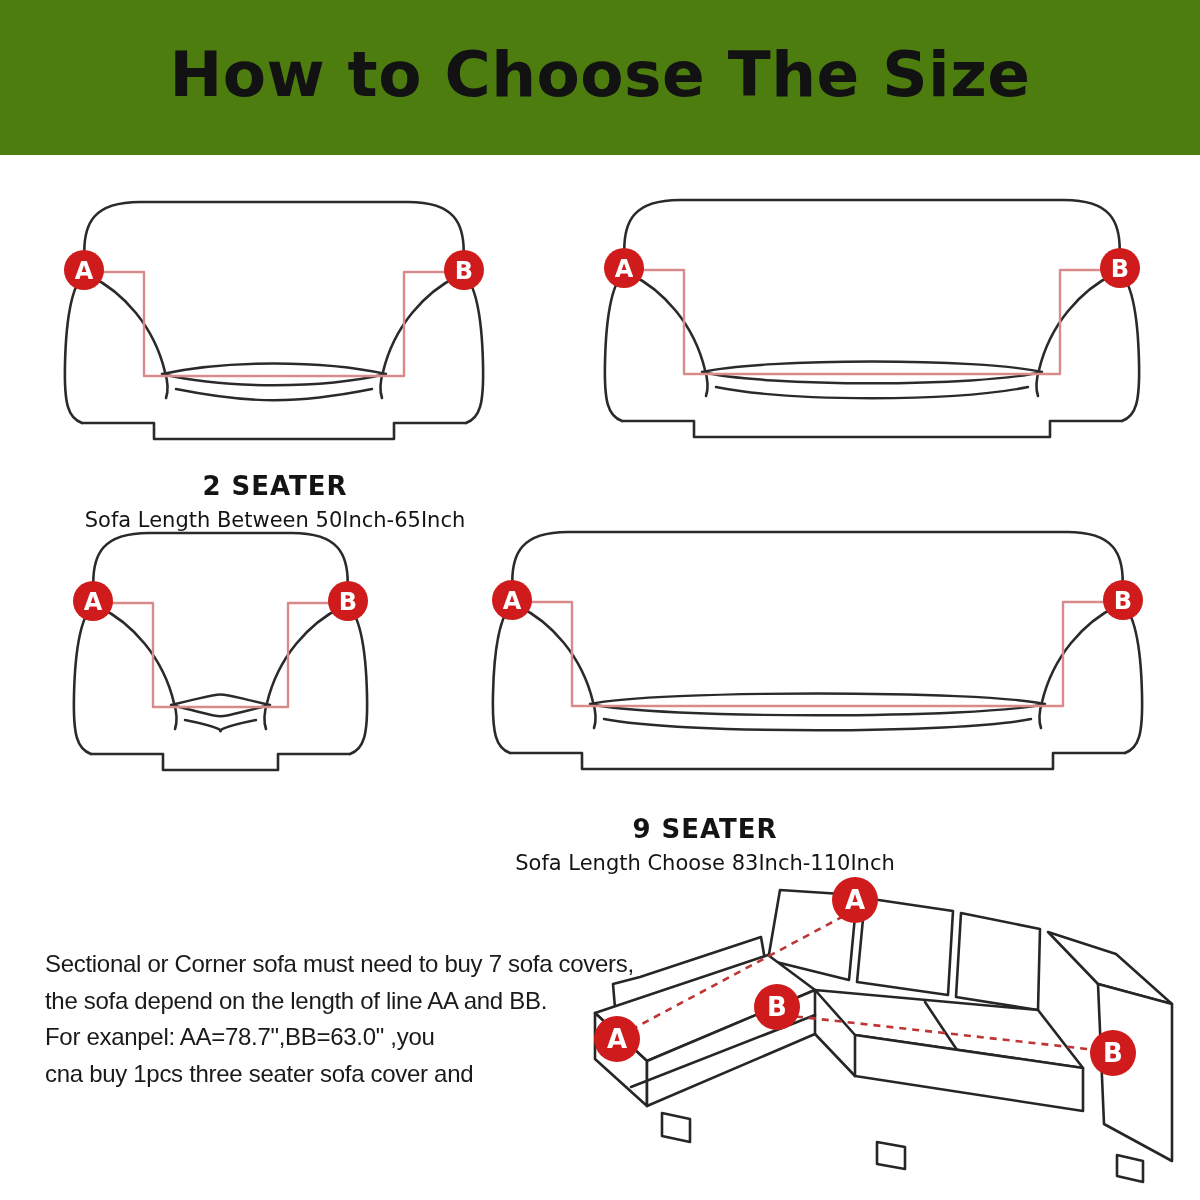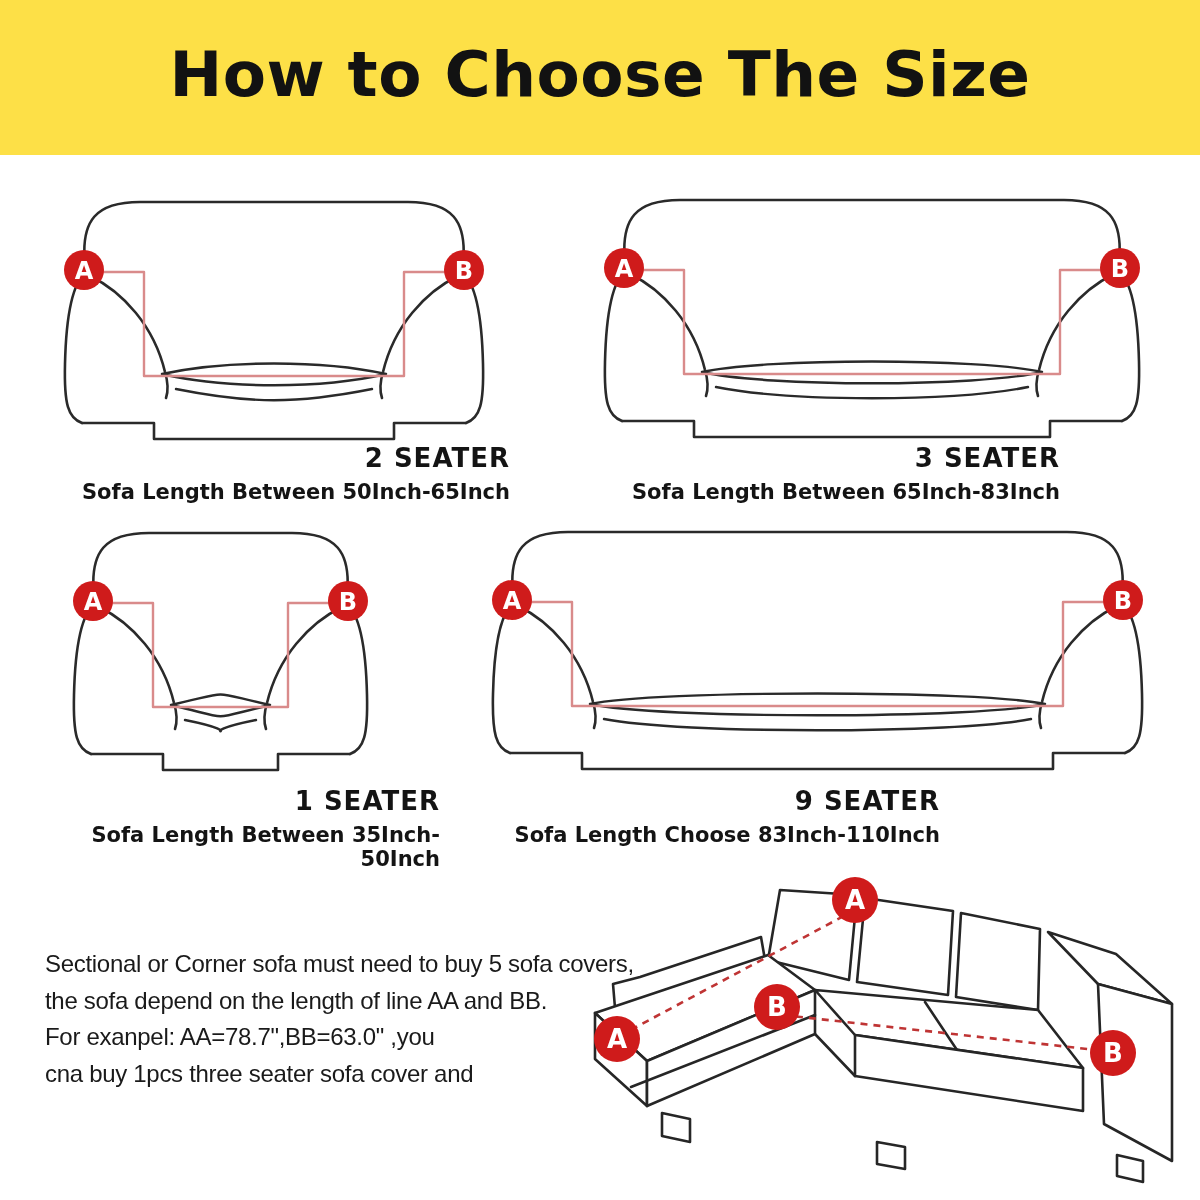--- a/index.html
+++ b/index.html
@@ -1,25 +1,25 @@
 <!DOCTYPE html>
 <html><head>
 <meta charset="utf-8">
 <style>
   html,body{margin:0;padding:0;}
   .page{position:relative;width:1200px;height:1200px;background:#ffffff;overflow:hidden;
         font-family:"DejaVu Sans",sans-serif;}
-  .banner{position:absolute;left:0;top:0;width:1200px;height:155px;background:#fde047;}
+  .banner{position:absolute;left:0;top:0;width:1200px;height:155px;background:#4d7c0f;}
   .banner h1{margin:0;height:155px;line-height:150px;text-align:center;
              font-size:63px;font-weight:bold;color:#121212;letter-spacing:0.5px;
              font-family:"DejaVu Sans","Liberation Sans",sans-serif;}
   .sofa-fig{position:absolute;}
-  .caption{position:absolute;text-align:right;color:#141414;}
+  .caption{position:absolute;text-align:center;color:#141414;margin-top:28px;}
   .caption .size-name{font-size:26px;font-weight:bold;letter-spacing:1px;}
-  .caption .size-range{font-size:21px;font-weight:bold;margin-top:7px;letter-spacing:0px;}
+  .caption .size-range{font-size:21px;font-weight:normal;margin-top:7px;letter-spacing:0px;}
   .note{position:absolute;left:45px;top:946px;width:640px;
         font-family:"Liberation Sans",sans-serif;font-size:24px;line-height:36.5px;
         color:#1a1a1a;letter-spacing:-0.3px;}
   .note div{white-space:nowrap;}
   .sectional{position:absolute;left:525px;top:855px;}
   svg text.badge-letter{font-family:"DejaVu Sans",sans-serif;font-weight:bold;fill:#ffffff;}
 </style>
 </head>
 <body>
 
@@ -103,35 +103,27 @@
         <g>
        <circle cx="669" cy="98" r="20" fill="#cf1b1b"></circle>
        <text x="669" y="107" font-size="24" font-weight="bold" text-anchor="middle" fill="#ffffff" font-family="DejaVu Sans, sans-serif">B</text>
      </g>
       </svg></div>
 
   <div class="caption" style="left:40px;top:443px;width:470px;">
     <div class="size-name">2 SEATER</div>
     <div class="size-range">Sofa Length Between 50Inch-65Inch</div>
   </div>
-  <div class="caption" style="left:570px;top:443px;width:490px;">
-    <div class="size-name">3 SEATER</div>
-    <div class="size-range">Sofa Length Between 65Inch-83Inch</div>
-  </div>
-  <div class="caption" style="left:20px;top:786px;width:420px;">
-    <div class="size-name">1 SEATER</div>
-    <div class="size-range">Sofa Length Between 35Inch-50Inch</div>
-  </div>
   <div class="caption" style="left:470px;top:786px;width:470px;">
     <div class="size-name">9 SEATER</div>
     <div class="size-range">Sofa Length Choose 83Inch-110Inch</div>
   </div>
 
   <div class="note">
-    <div>Sectional or Corner sofa must need to buy 5 sofa covers,</div>
+    <div>Sectional or Corner sofa must need to buy 7 sofa covers,</div>
     <div>the sofa depend on the length of line AA and BB.</div>
     <div>For exanpel: AA=78.7",BB=63.0" ,you</div>
     <div>cna buy 1pcs three seater sofa cover and</div>
   </div>
 
   <svg class="sectional" width="670" height="345" viewBox="0 0 670 345">
     <g stroke="#262626" stroke-width="2.6" fill="#ffffff" stroke-linejoin="round" stroke-linecap="round">
 
       <path d="M255,35 L332,40 L324,125 L243,105 Z"></path>
       <path d="M340,43 L428,56 L423,140 L332,127 Z"></path>

